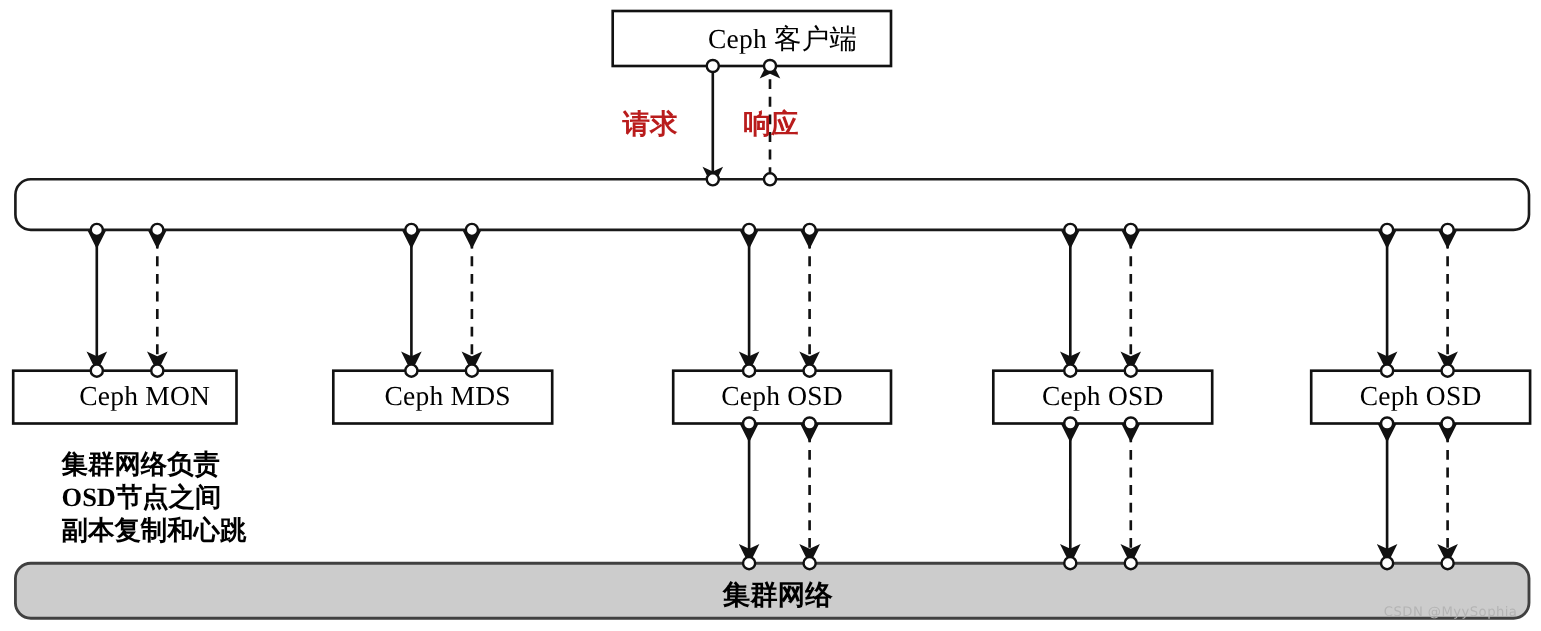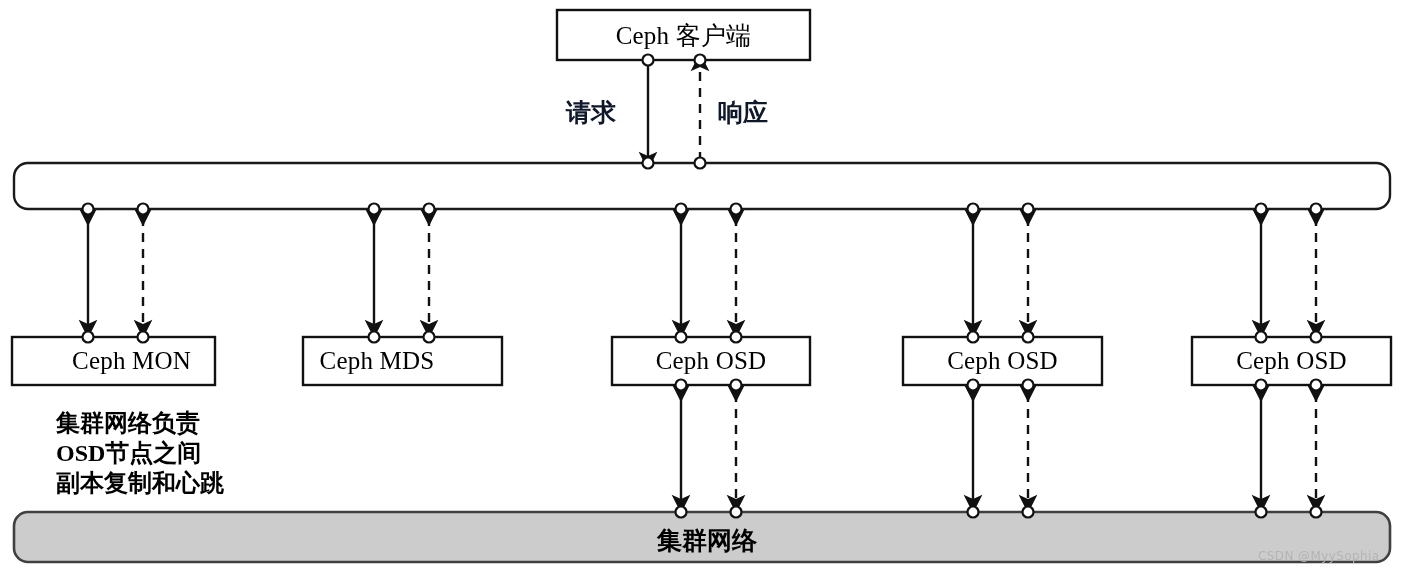--- a/index.html
+++ b/index.html
@@ -38,21 +38,21 @@
   .bar-label {
     position: absolute;
     font-size: 25px;
     color: #000;
     white-space: nowrap;
     font-weight: 600;
   }
   .flow-label {
     position: absolute;
     font-size: 25px;
-    color: #0f172a;
+    color: #b91c1c;
     white-space: nowrap;
     font-weight: 600;
   }
   .note-text {
     position: absolute;
     font-size: 24px;
     line-height: 30px;
     color: #000;
     white-space: pre;
     font-weight: 600;
@@ -143,30 +143,30 @@
         <circle cx="1316" cy="209" r="5.5" fill="#ffffff" stroke="#111111" stroke-width="2.2"></circle>
         <circle cx="1261" cy="337" r="5.5" fill="#ffffff" stroke="#111111" stroke-width="2.2"></circle>
         <circle cx="1316" cy="337" r="5.5" fill="#ffffff" stroke="#111111" stroke-width="2.2"></circle>
         <circle cx="1261" cy="385" r="5.5" fill="#ffffff" stroke="#111111" stroke-width="2.2"></circle>
         <circle cx="1316" cy="385" r="5.5" fill="#ffffff" stroke="#111111" stroke-width="2.2"></circle>
         <circle cx="1261" cy="512" r="5.5" fill="#ffffff" stroke="#111111" stroke-width="2.2"></circle>
         <circle cx="1316" cy="512" r="5.5" fill="#ffffff" stroke="#111111" stroke-width="2.2"></circle>
       </g>
   </svg>
 
-  <div class="box-label" id="client-label" style="left: 557px; top: 10px; width: 253px; height: 50px;">Ceph 客户端</div>
+  <div class="box-label" id="client-label" style="left: 557px; top: 10px; width: 253px; height: 50px; padding-left: 28px;">Ceph 客户端</div>
 
   <div class="flow-label" id="flow-label-0" style="left: 566px; top: 96px;">请求</div>
-  <div class="flow-label" id="flow-label-1" style="left: 718px; top: 96px;">响应</div>
+  <div class="flow-label" id="flow-label-1" style="left: 676px; top: 96px;">响应</div>
 
   <div class="bar-label" id="cluster-net-label" style="left: 633px; top: 524px; margin-left: 24px;">集群网络</div>
 
   <div id="node-labels">
       <div class="box-label" style="left: 12px; top: 337px; width: 239px; height: 48px;">Ceph MON</div>
-      <div class="box-label" style="left: 285px; top: 337px; width: 184px; height: 48px;">Ceph MDS</div>
+      <div class="box-label" style="left: 315px; top: 337px; width: 184px; height: 48px;">Ceph MDS</div>
       <div class="box-label" style="left: 612px; top: 337px; width: 198px; height: 48px;">Ceph OSD</div>
       <div class="box-label" style="left: 903px; top: 337px; width: 199px; height: 48px;">Ceph OSD</div>
       <div class="box-label" style="left: 1192px; top: 337px; width: 199px; height: 48px;">Ceph OSD</div>
     </div>
 
   <div class="note-text" id="note-block" style="left: 56px; top: 408px;">集群网络负责
 OSD节点之间
 副本复制和心跳</div>
 
   <div class="watermark" id="watermark" style="left: 1258px; top: 549px;">CSDN @MyySophia</div>

